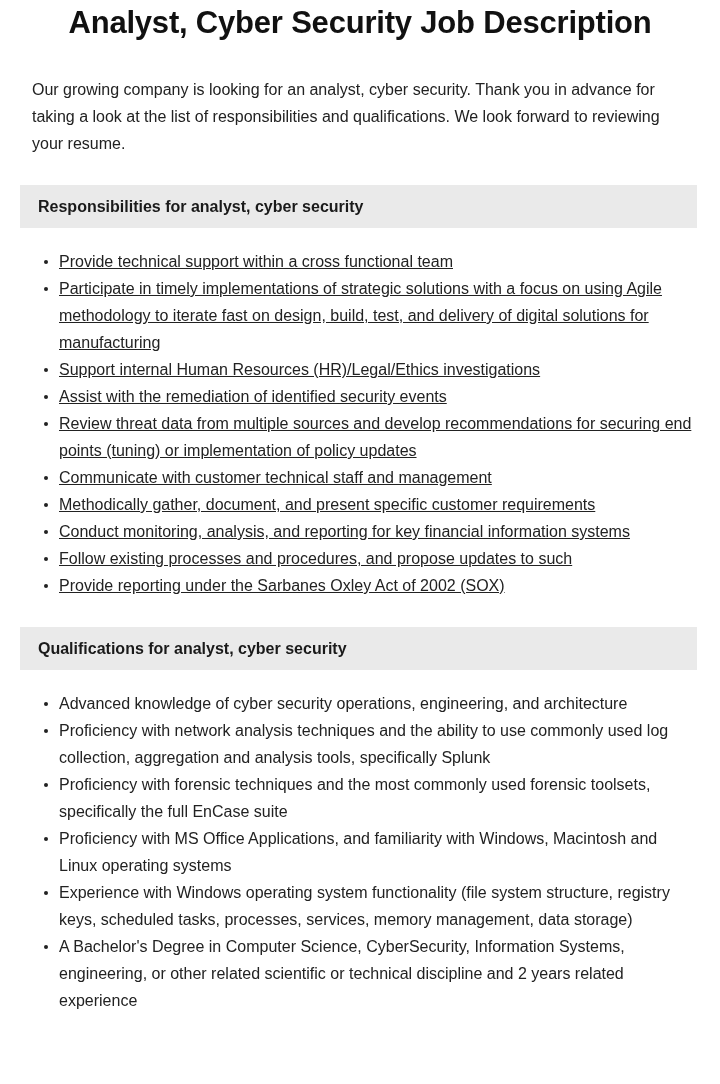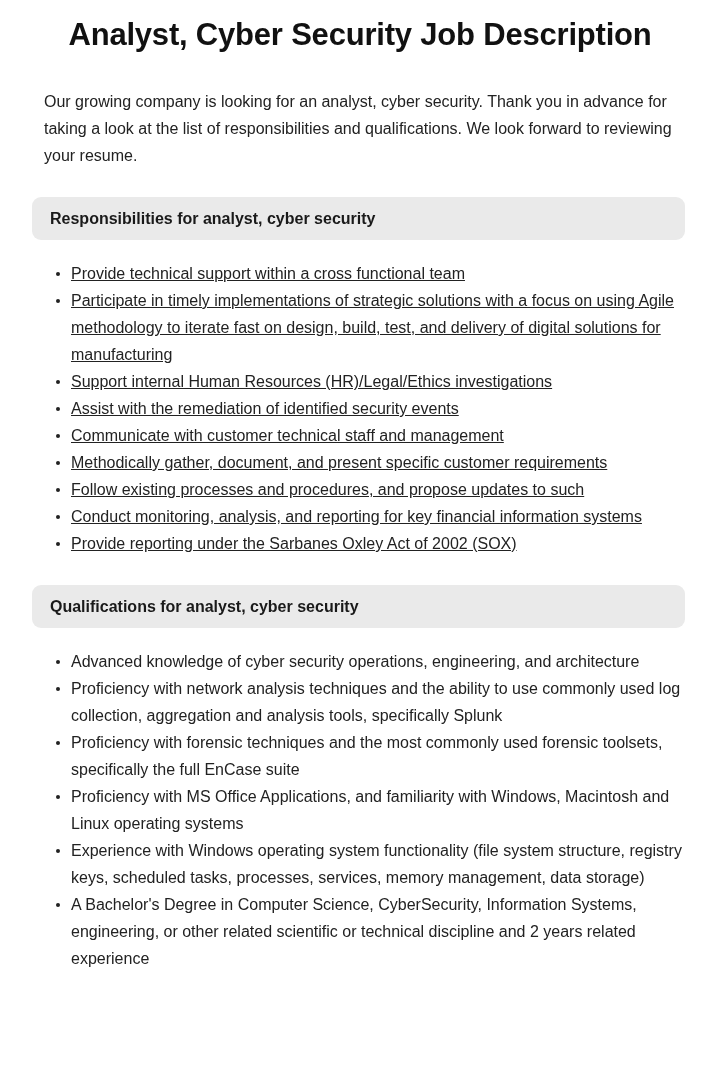--- a/index.html
+++ b/index.html
@@ -10,21 +10,21 @@
   body {
     width: 720px;
     min-height: 1084px;
     font-family: "Liberation Sans", sans-serif;
     color: #222222;
     -webkit-font-smoothing: antialiased;
   }
   .page {
     width: 720px;
     box-sizing: border-box;
-    padding: 12px;
+    padding: 0;
   }
   .doc-title {
     font-size: 31px;
     font-weight: bold;
     line-height: 38px;
     text-align: center;
     color: #111111;
     margin: 0;
     padding: 4px 20px 0 20px;
     letter-spacing: -0.2px;
@@ -41,21 +41,20 @@
   }
   .section-header {
     background: #eaeaea;
     margin: 0 23px 0 20px;
     padding: 12px 0 12px 18px;
     box-sizing: border-box;
     font-size: 16px;
     font-weight: bold;
     line-height: 19px;
     color: #1a1a1a;
-    border-radius: 9px;
   }
   .bullet-list {
     list-style: none;
     margin: 0;
     padding: 0;
   }
   .bullet-list li {
     position: relative;
     font-size: 16px;
     line-height: 27px;
@@ -93,24 +92,25 @@
 
   <p class="intro">Our growing company is looking for an analyst, cyber security. Thank you in advance for taking a look at the list of responsibilities and qualifications. We look forward to reviewing your resume.</p>
 
   <div class="section">
     <div class="section-header">Responsibilities for analyst, cyber security</div>
     <ul class="bullet-list list-responsibilities">
       <li>Provide technical support within a cross functional team</li>
       <li>Participate in timely implementations of strategic solutions with a focus on using Agile methodology to iterate fast on design, build, test, and delivery of digital solutions for manufacturing</li>
       <li>Support internal Human Resources (HR)/Legal/Ethics investigations</li>
       <li>Assist with the remediation of identified security events</li>
+      <li>Review threat data from multiple sources and develop recommendations for securing end points (tuning) or implementation of policy updates</li>
       <li>Communicate with customer technical staff and management</li>
       <li>Methodically gather, document, and present specific customer requirements</li>
+      <li>Conduct monitoring, analysis, and reporting for key financial information systems</li>
       <li>Follow existing processes and procedures, and propose updates to such</li>
-      <li>Conduct monitoring, analysis, and reporting for key financial information systems</li>
       <li>Provide reporting under the Sarbanes Oxley Act of 2002 (SOX)</li>
     </ul>
   </div>
 
   <div class="section">
     <div class="section-header">Qualifications for analyst, cyber security</div>
     <ul class="bullet-list list-qualifications">
       <li>Advanced knowledge of cyber security operations, engineering, and architecture</li>
       <li>Proficiency with network analysis techniques and the ability to use commonly used log collection, aggregation and analysis tools, specifically Splunk</li>
       <li>Proficiency with forensic techniques and the most commonly used forensic toolsets, specifically the full EnCase suite</li>

